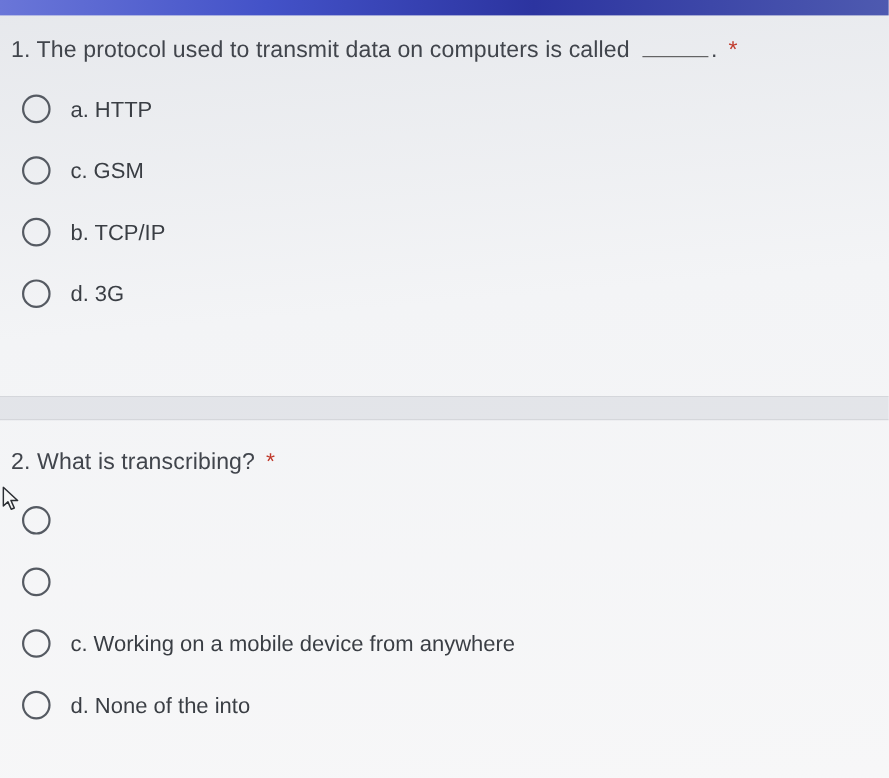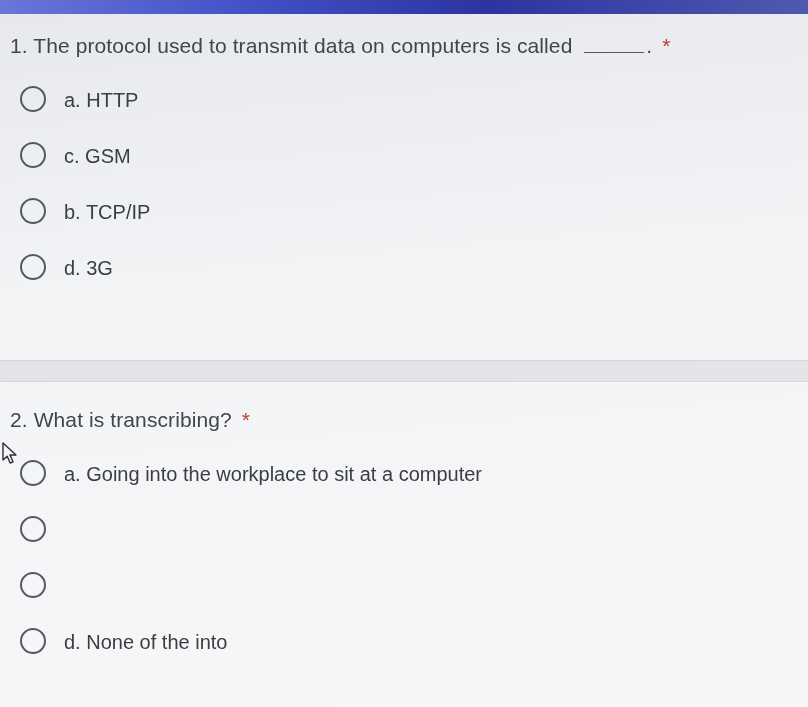--- a/index.html
+++ b/index.html
@@ -109,27 +109,27 @@
 
   <div class="card" style="padding-top:0;">
     <div class="question-text">
       <span>2.</span>
       <span>What is transcribing?</span>
       <span class="required"> *</span>
     </div>
 
     <div class="option">
       <span class="radio"></span>
-      <span class="opt-label">a. Going into the workplace to sit at a computer</span>
     </div>
     <div class="option">
       <span class="radio"></span>
     </div>
     <div class="option">
       <span class="radio"></span>
+      <span class="opt-label">c. Working on a mobile device from anywhere</span>
     </div>
     <div class="option">
       <span class="radio"></span>
       <span class="opt-label">d. None of the into</span>
     </div>
   </div>
 
   <span class="cursor">
     <svg width="18" height="24" viewBox="0 0 18 24">
       <path d="M1 1 L1 18 L5.2 14.2 L8.2 21 L11 19.8 L8 13 L14 13 Z" fill="#f6f6f6" stroke="#2b2e33" stroke-width="1.4" stroke-linejoin="round"></path>

